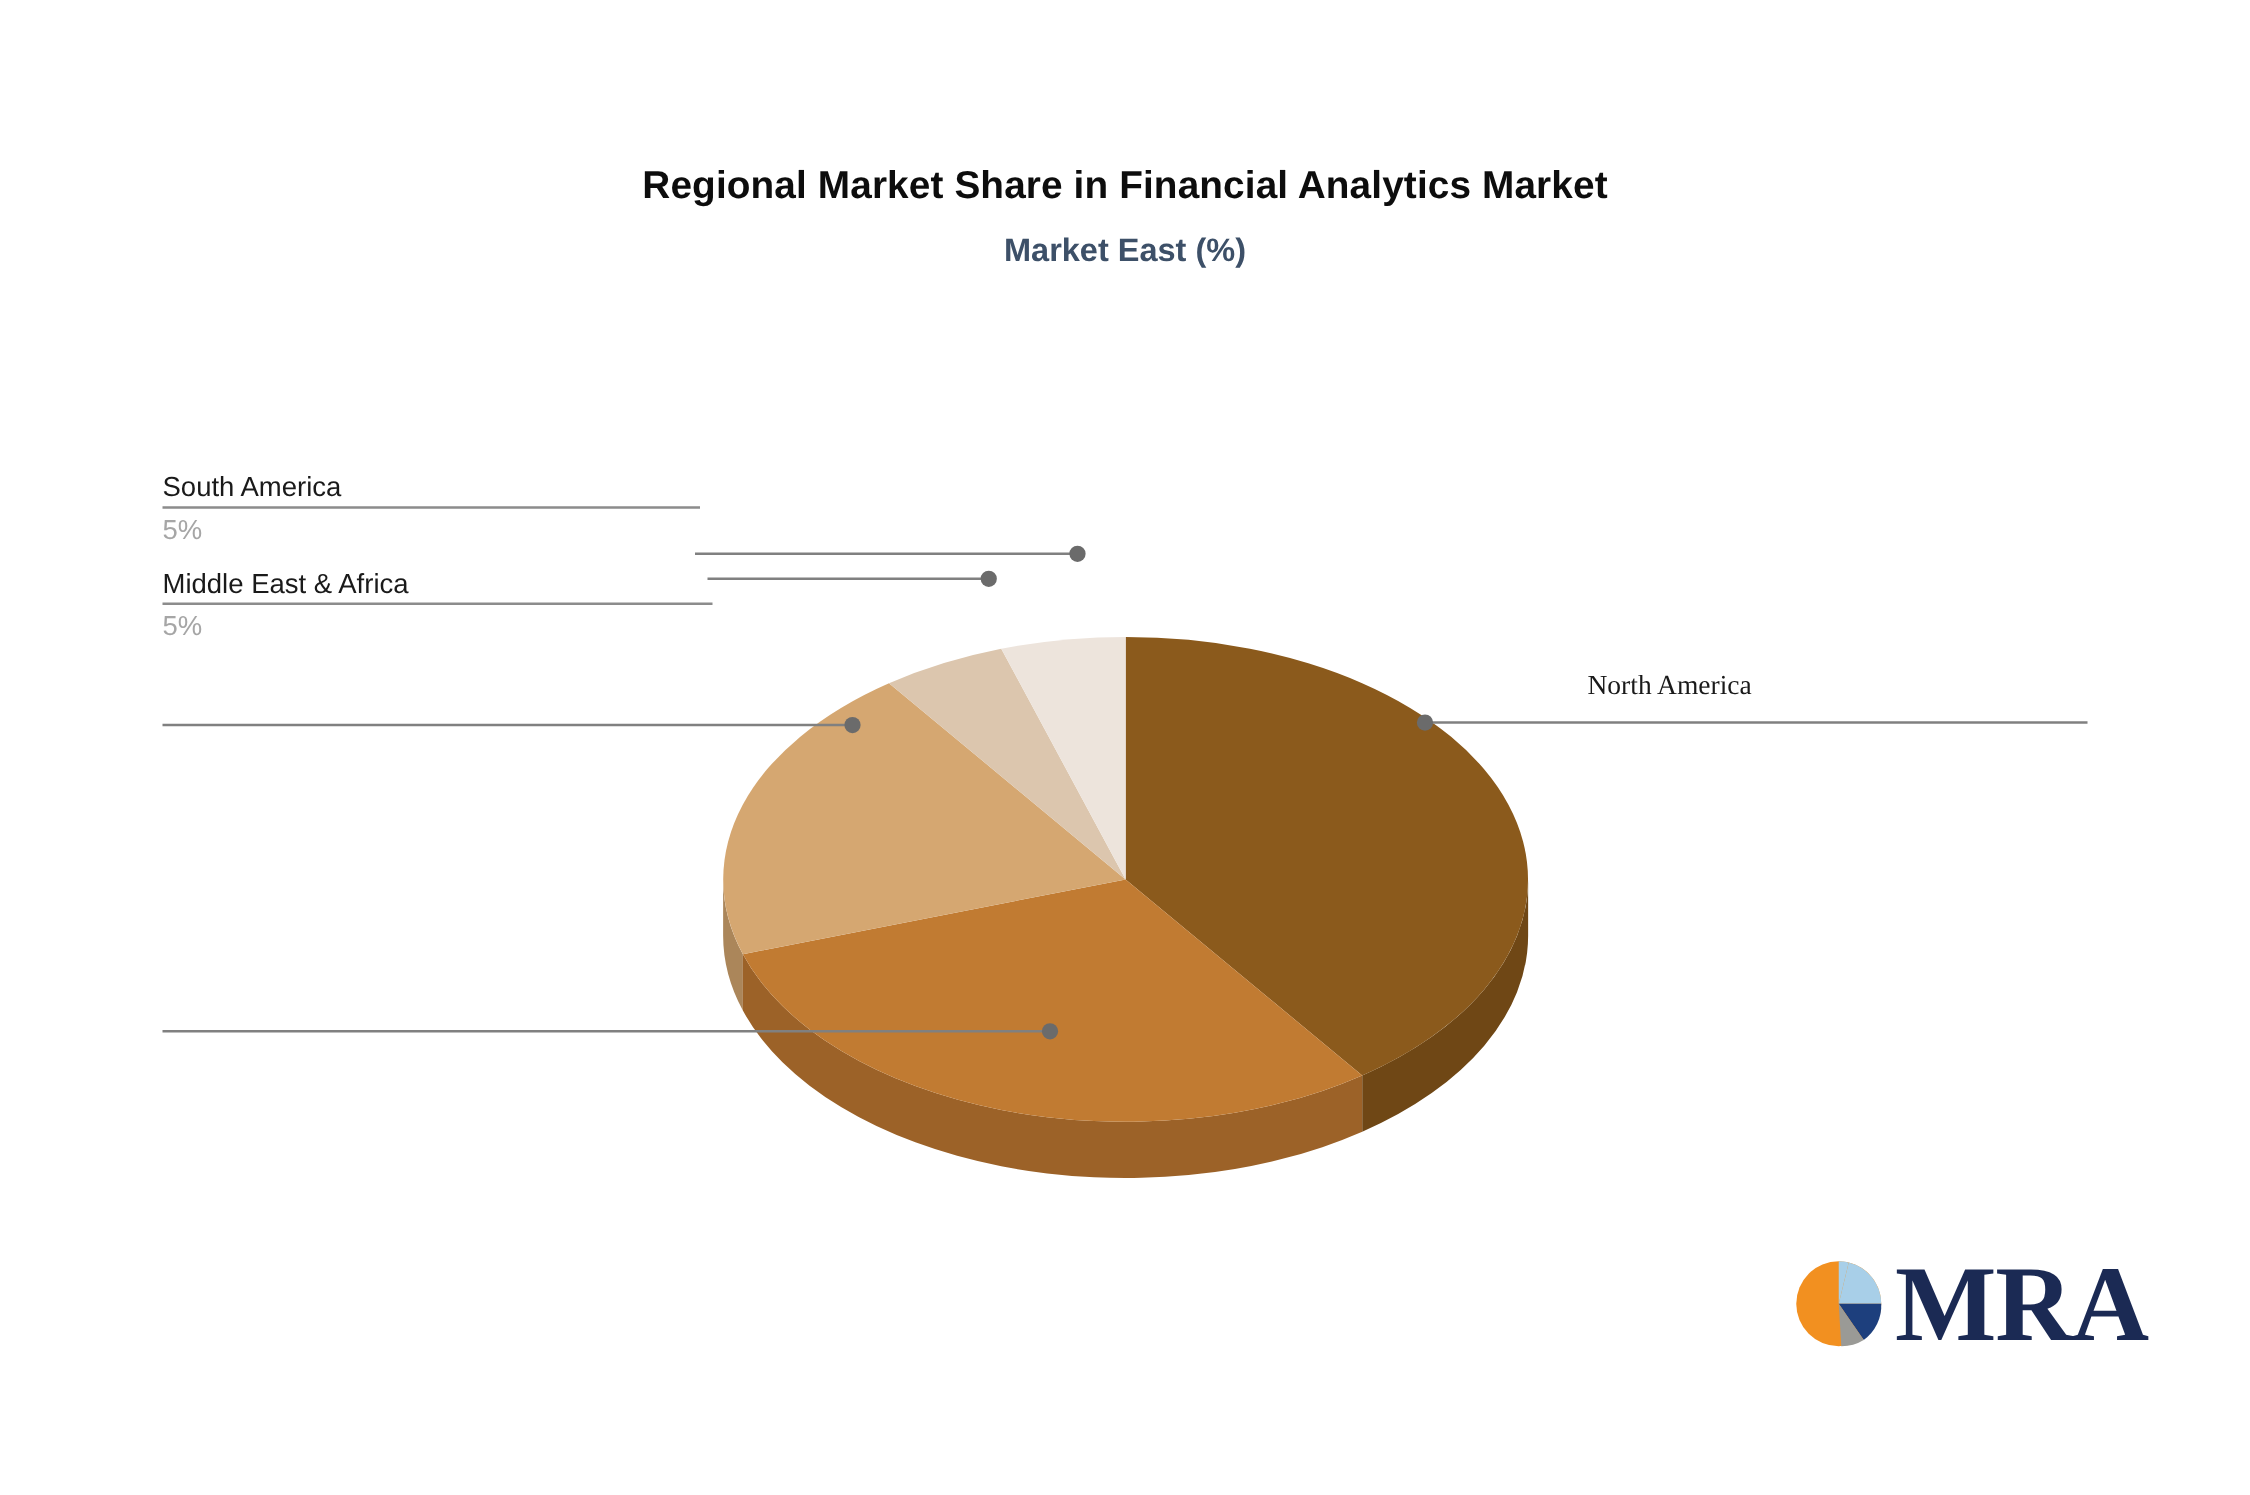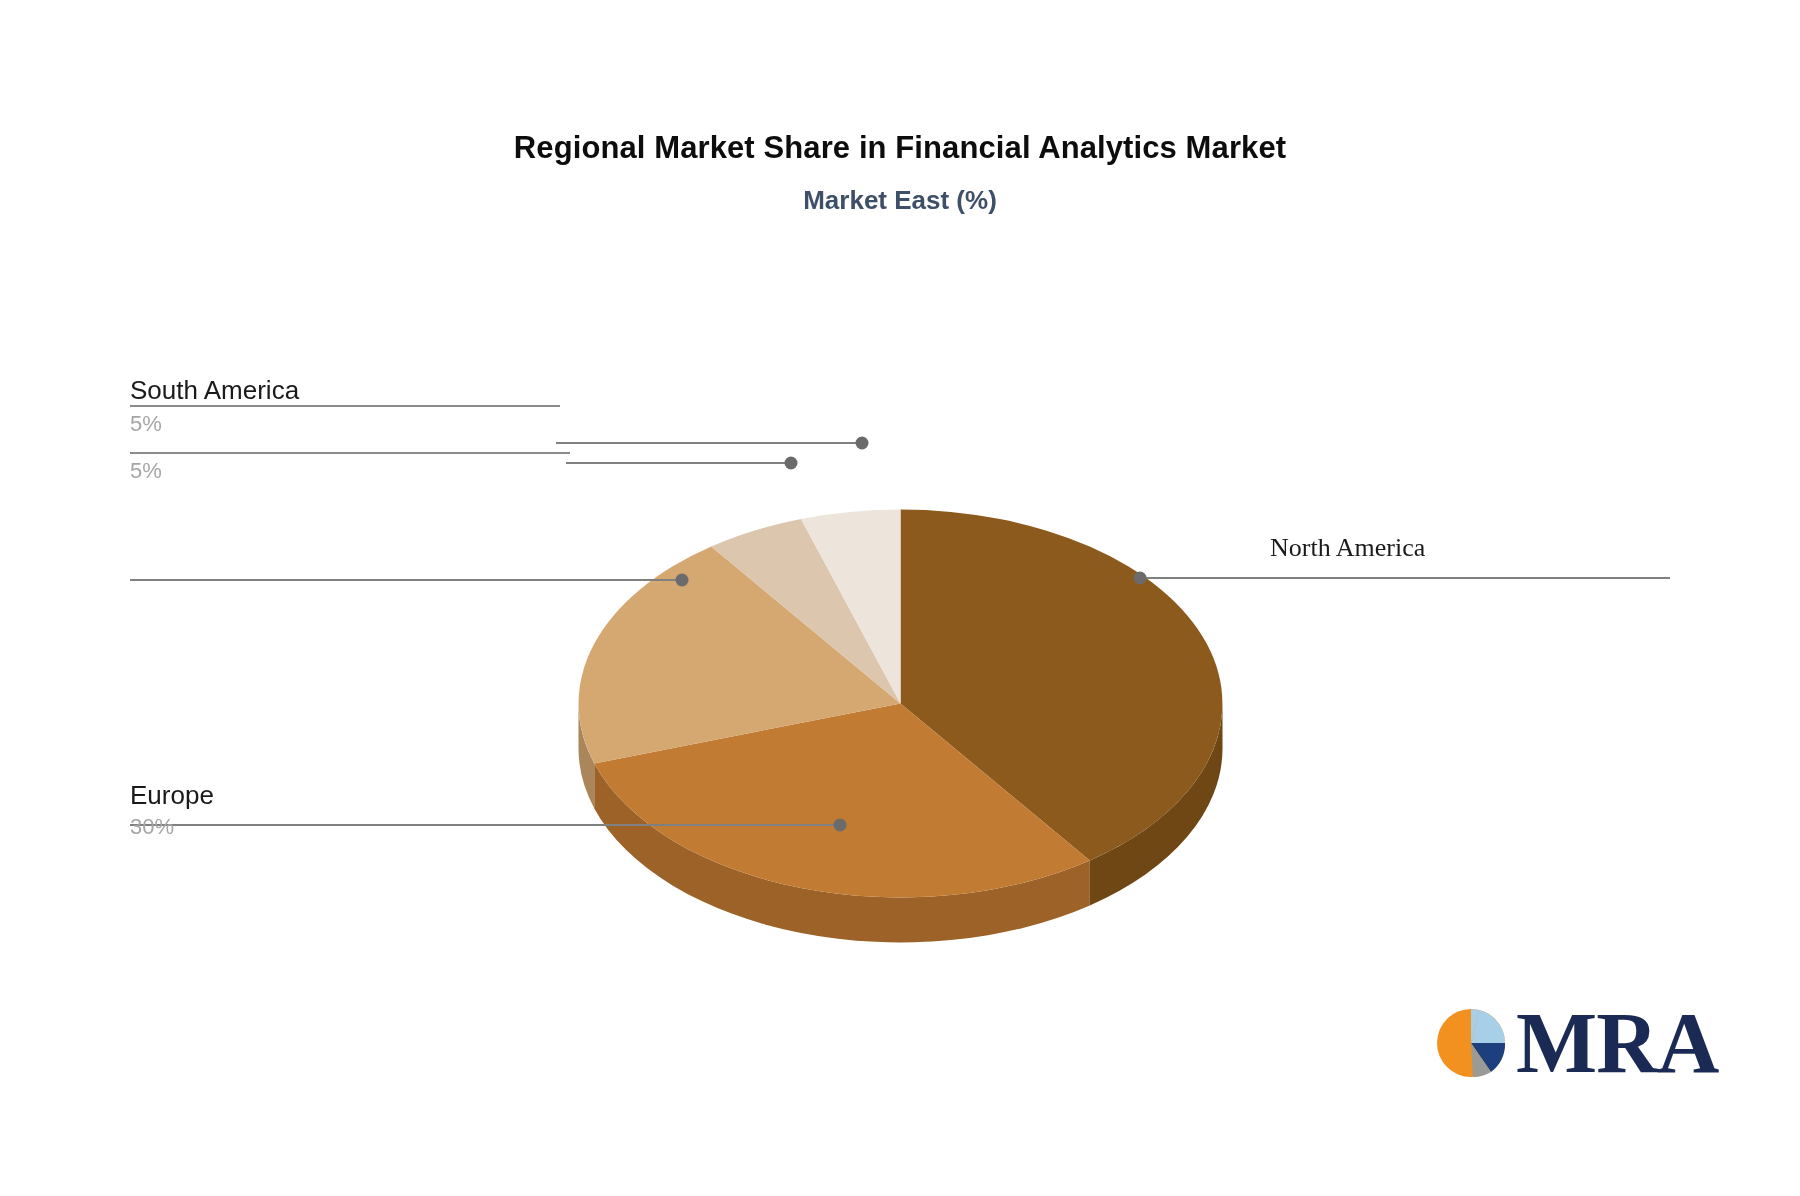--- a/index.html
+++ b/index.html
@@ -41,21 +41,21 @@
     text-align: center;
     font-size: 26px;
     font-weight: bold;
     color: #3d5068;
   }
   
   .callout {
     position: absolute;
   }
   .callout .cname {
-    font-size: 26px;
+    font-size: 22px;
     color: #1a1a1a;
     white-space: nowrap;
     line-height: 30px;
   }
   .callout .crule {
     height: 0;
     border-top: 2px solid #8c8c8c;
   }
   .callout .cval {
     font-size: 22px;
@@ -137,33 +137,29 @@
     </g>
   </svg>
 
   <div class="callout left" style="left:130px; top:375px; width:430px;">
     <div class="cname">South America</div>
     <div class="crule" style="width:430px;"></div>
     <div class="cval">5%</div>
   </div>
 
   <div class="callout left" style="left:130px; top:452px; width:440px;">
+    <div class="cname">Middle East &amp; Africa</div>
     <div class="crule" style="width:440px;"></div>
     <div class="cval">5%</div>
   </div>
 
   <div class="callout left" style="left:130px; top:535px; width:430px;">
     <div class="crule" style="width:0px; border-top:none;"></div>
   </div>
 
-  <div class="callout left" style="left:130px; top:780px; width:430px;">
-    <div class="cname">Europe</div>
-    <div class="crule" style="width:0px; border-top:none;"></div>
-    <div class="cval">30%</div>
-  </div>
 
   <div class="callout right" style="left:1270px; top:533px; width:400px;">
     <div class="cname">North America</div>
     <div class="crule" style="width:0px; border-top:none;"></div>
   </div>
 
   <svg id="logo" viewBox="0 0 1800 1196">
     <g transform="translate(1471,1043)">
 
       <circle cx="0" cy="0" r="34" fill="#f29020"></circle>

